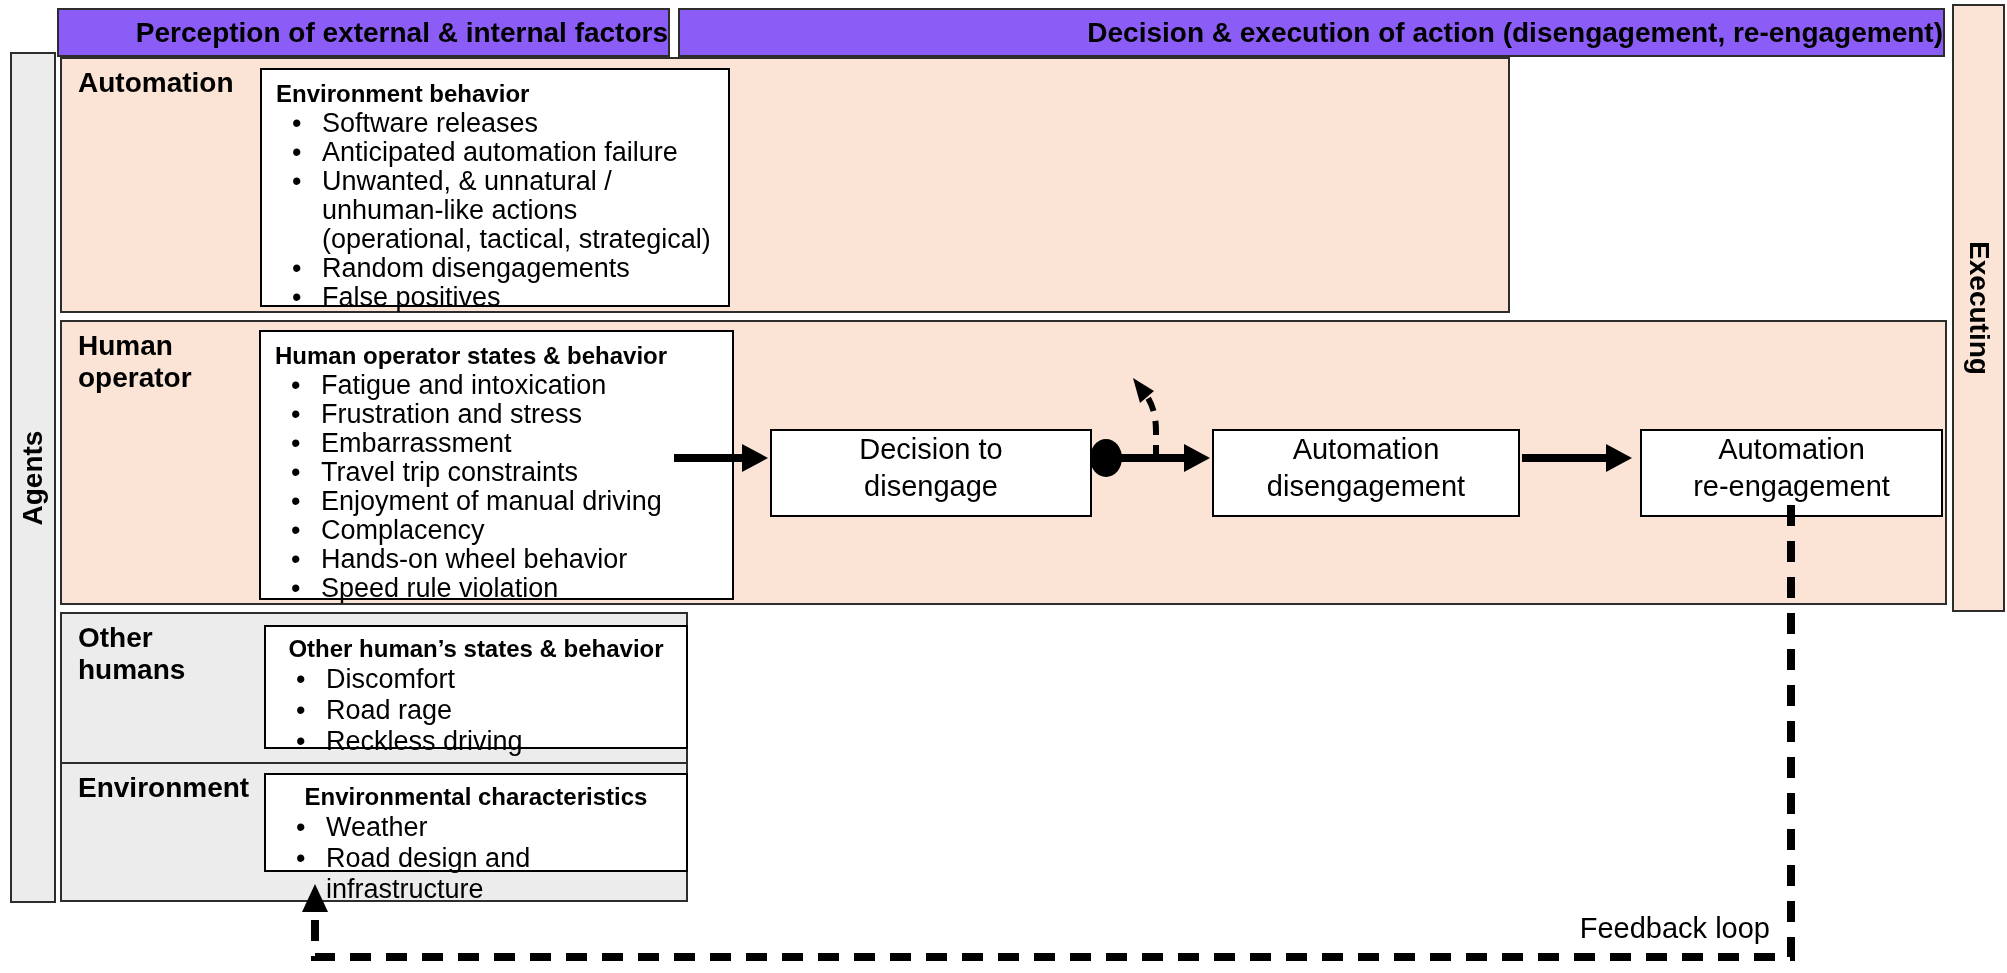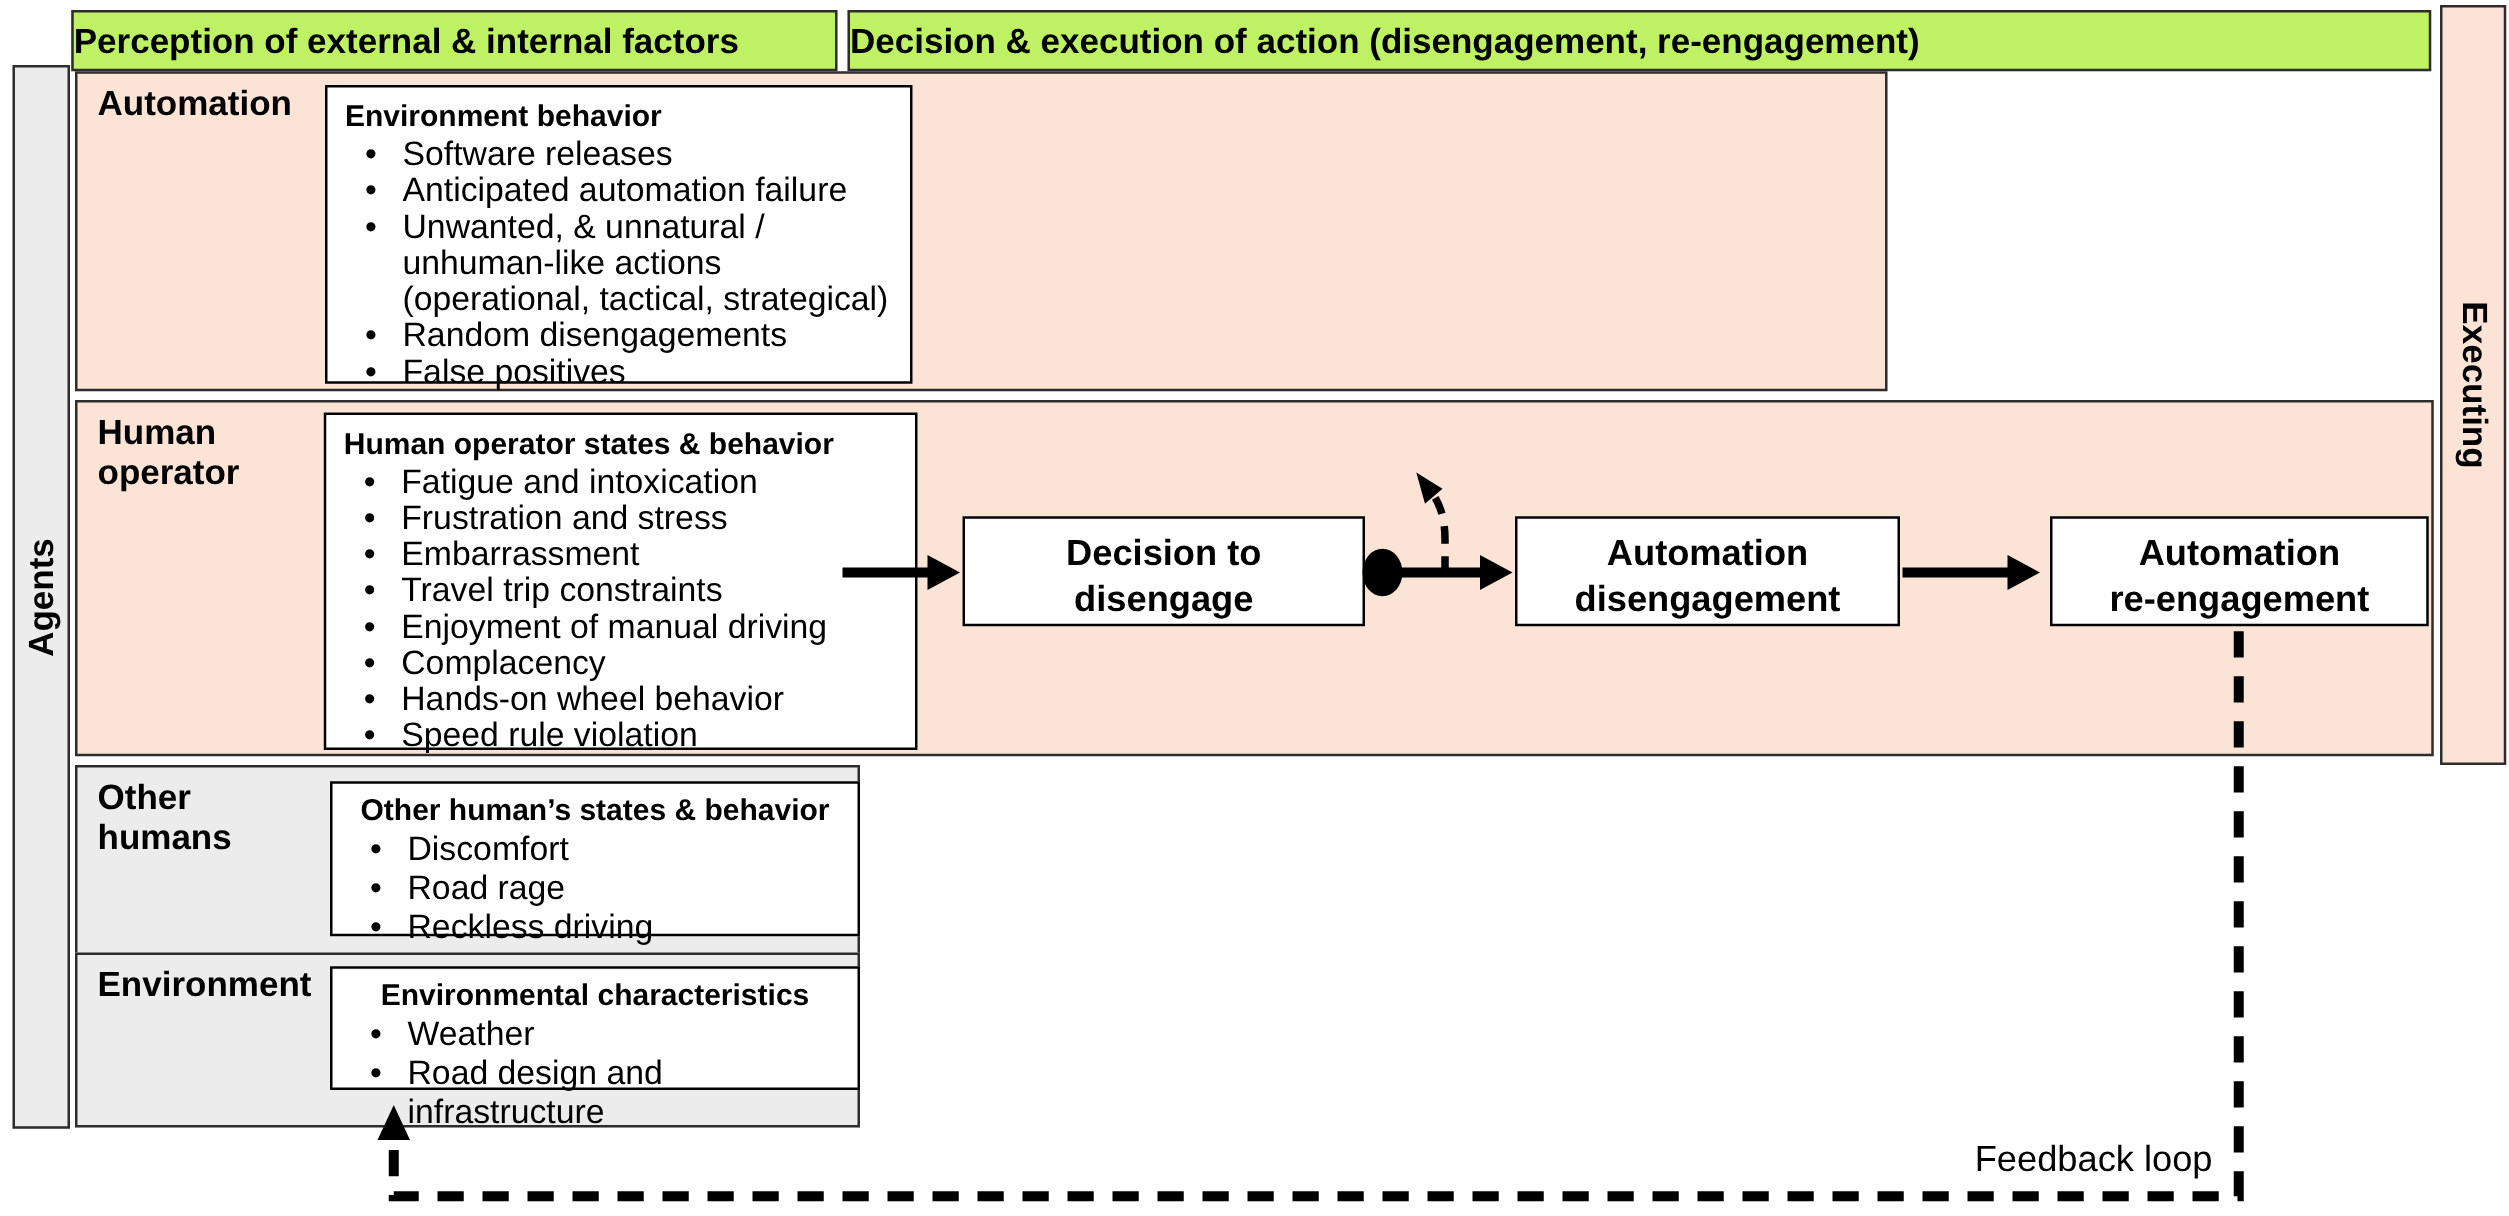--- a/index.html
+++ b/index.html
@@ -2,22 +2,22 @@
 <html><head>
 <meta charset="utf-8">
 <style>
   html,body{margin:0;padding:0;background:#fff;}
   #stage{
     position:relative;width:2007px;height:973px;background:#fff;overflow:hidden;
     font-family:"Liberation Sans", sans-serif;color:#000;
   }
   
   .hdr{
-    position:absolute;top:8px;height:49px;background:#bef264;border:2px solid #2d2d2d;
-    display:flex;align-items:center;justify-content:flex-start;
+    position:absolute;top:8px;height:49px;background:#8b5cf6;border:2px solid #2d2d2d;
+    display:flex;align-items:center;justify-content:flex-end;
     font-weight:700;font-size:28px;box-sizing:border-box;
   }
   #hdr-perception{left:57px;width:613px;}
   #hdr-decision{left:678px;width:1267px;}
   
   .vstrip{
     position:absolute;border:2px solid #2d2d2d;box-sizing:border-box;
   }
   #strip-agents{left:10px;top:52px;width:46px;height:851px;background:#ececec;}
   #strip-executing{left:1952px;top:4px;width:53px;height:608px;background:#fbe4d6;}
@@ -54,23 +54,23 @@
   .box-title{font-weight:700;font-size:24px;line-height:31px;}
   #box-other .box-title,#box-environment .box-title{text-align:center;}
   .bullets{list-style:none;margin:0;padding:0;}
   .bullets li{
     position:relative;padding-left:46px;font-size:27px;line-height:29px;
   }
   .bullets li::before{content:"\2022";position:absolute;left:16px;}
   #box-other .bullets li,#box-environment .bullets li{line-height:31px;}
   
   .flow-box{
-    position:absolute;top:413px;height:88px;background:#fff;border:2px solid #000;
-    box-sizing:border-box;display:flex;align-items:flex-end;justify-content:center;
-    text-align:center;font-weight:700;font-size:29px;line-height:1.28;white-space:pre-line;
+    position:absolute;top:429px;height:88px;background:#fff;border:2px solid #000;
+    box-sizing:border-box;display:flex;align-items:flex-start;justify-content:center;
+    text-align:center;font-weight:400;font-size:29px;line-height:1.28;white-space:pre-line;
   }
   #flow-decision{left:770px;width:322px;}
   #flow-disengagement{left:1212px;width:308px;}
   #flow-reengagement{left:1640px;width:303px;}
   
   #overlay{position:absolute;left:0;top:0;pointer-events:none;}
   
   #feedback-label{
     position:absolute;left:1440px;top:912px;width:330px;text-align:right;font-size:29px;
   }

